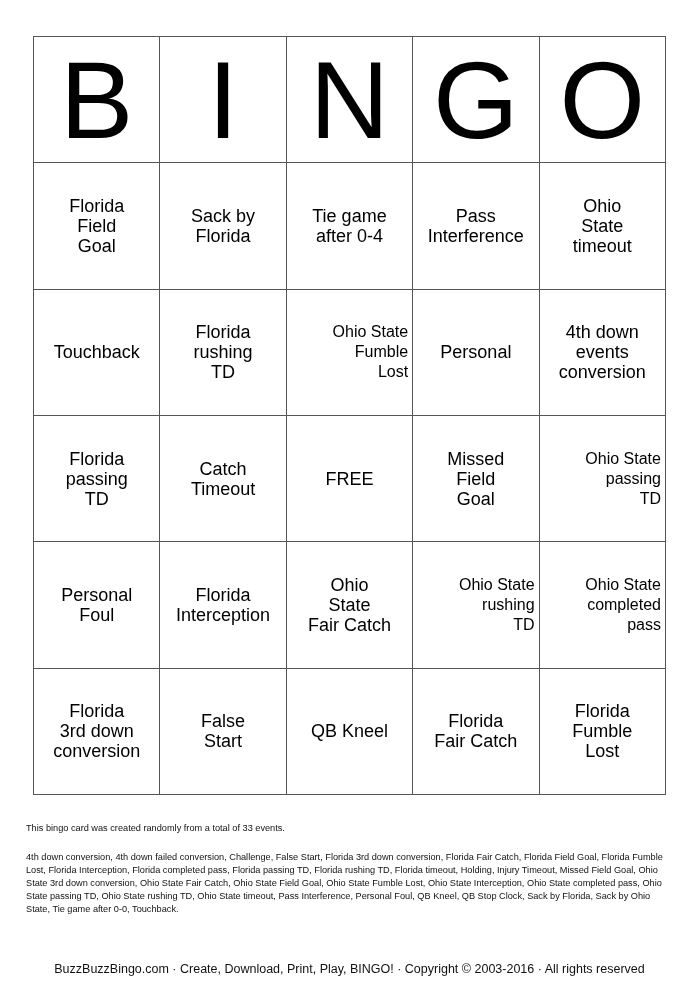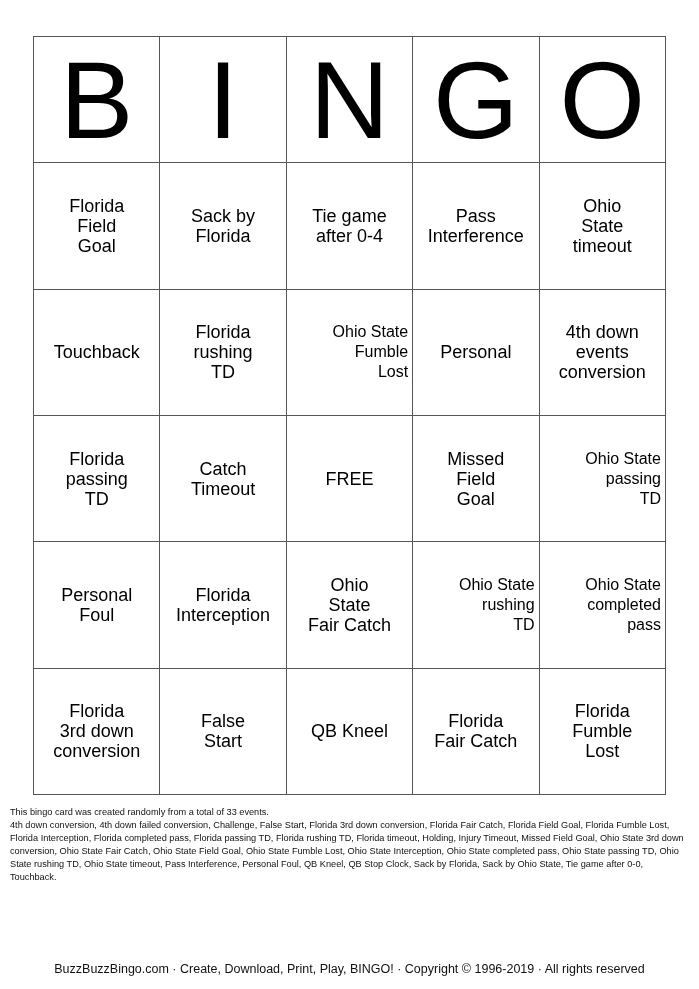--- a/index.html
+++ b/index.html
@@ -21,21 +21,21 @@
     .card .hdr td {
       font-size: 110px; line-height: 1; font-weight: normal;
     }
     .cell-text { display: block; white-space: pre-line; }
     .lg { font-size: 18px; line-height: 20px; }
     .sm { font-size: 16px; line-height: 20px; text-align: right; }
     .footer-note {
       position: absolute; left: 10px; top: 806px; width: 680px;
       font-size: 9.2px; line-height: 13px; color: #111;
     }
-    .footer-note p { margin: 0; }
+    .footer-note p { margin: 16px; }
     .copyright {
       position: absolute; left: 0; top: 962px; width: 699px;
       text-align: center; font-size: 12.5px; color: #111;
     }
   </style>
 </head>
 <body>
 
 <table class="card">
   <tbody>
@@ -166,13 +166,13 @@
         </td>
   </tr>
 </tbody>
   </table>
 
 <div class="footer-note">
   <p>This bingo card was created randomly from a total of 33 events.</p>
   <p>4th down conversion, 4th down failed conversion, Challenge, False Start, Florida 3rd down conversion, Florida Fair Catch, Florida Field Goal, Florida Fumble Lost, Florida Interception, Florida completed pass, Florida passing TD, Florida rushing TD, Florida timeout, Holding, Injury Timeout, Missed Field Goal, Ohio State 3rd down conversion, Ohio State Fair Catch, Ohio State Field Goal, Ohio State Fumble Lost, Ohio State Interception, Ohio State completed pass, Ohio State passing TD, Ohio State rushing TD, Ohio State timeout, Pass Interference, Personal Foul, QB Kneel, QB Stop Clock, Sack by Florida, Sack by Ohio State, Tie game after 0-0, Touchback.</p>
 </div>
 
-<div class="copyright">BuzzBuzzBingo.com · Create, Download, Print, Play, BINGO! · Copyright © 1996-2019 · All rights reserved</div>
+<div class="copyright">BuzzBuzzBingo.com · Create, Download, Print, Play, BINGO! · Copyright © 2003-2016 · All rights reserved</div>
 
 </body></html>

